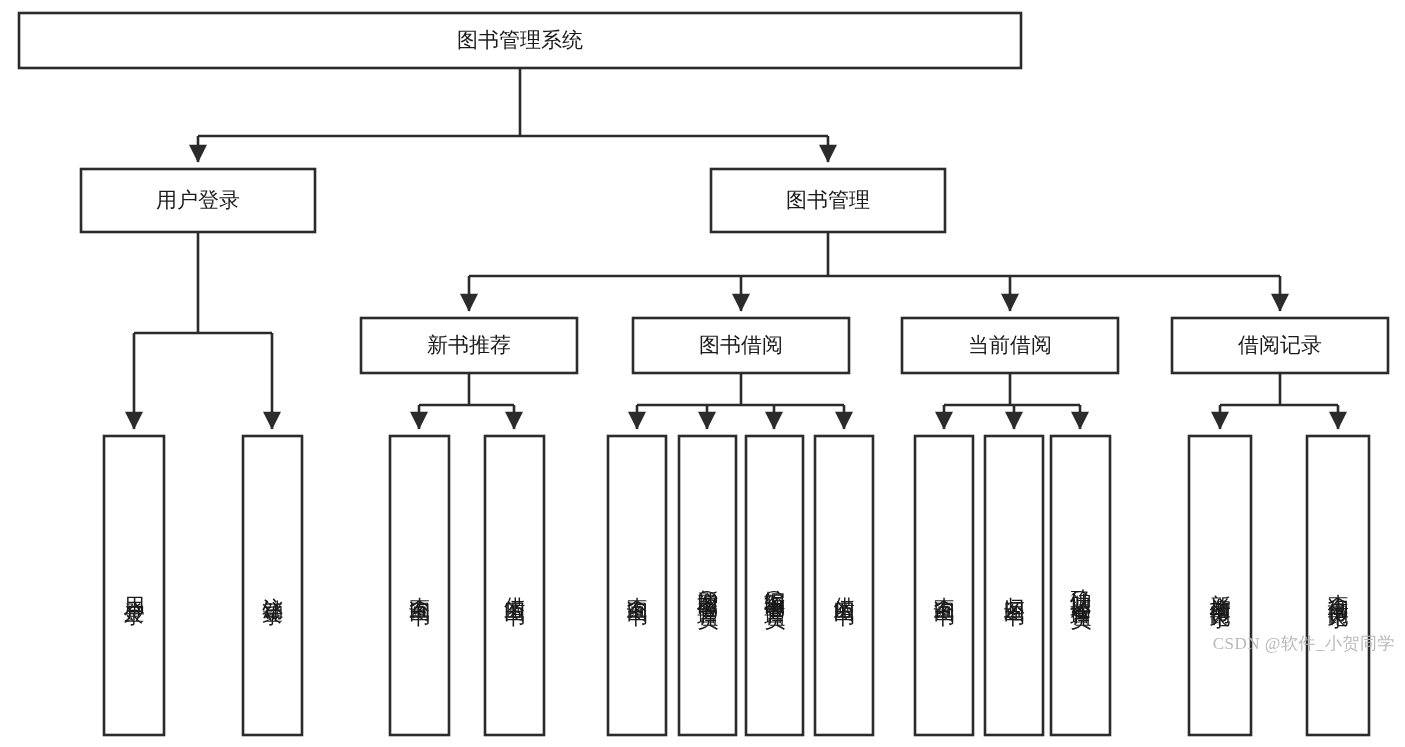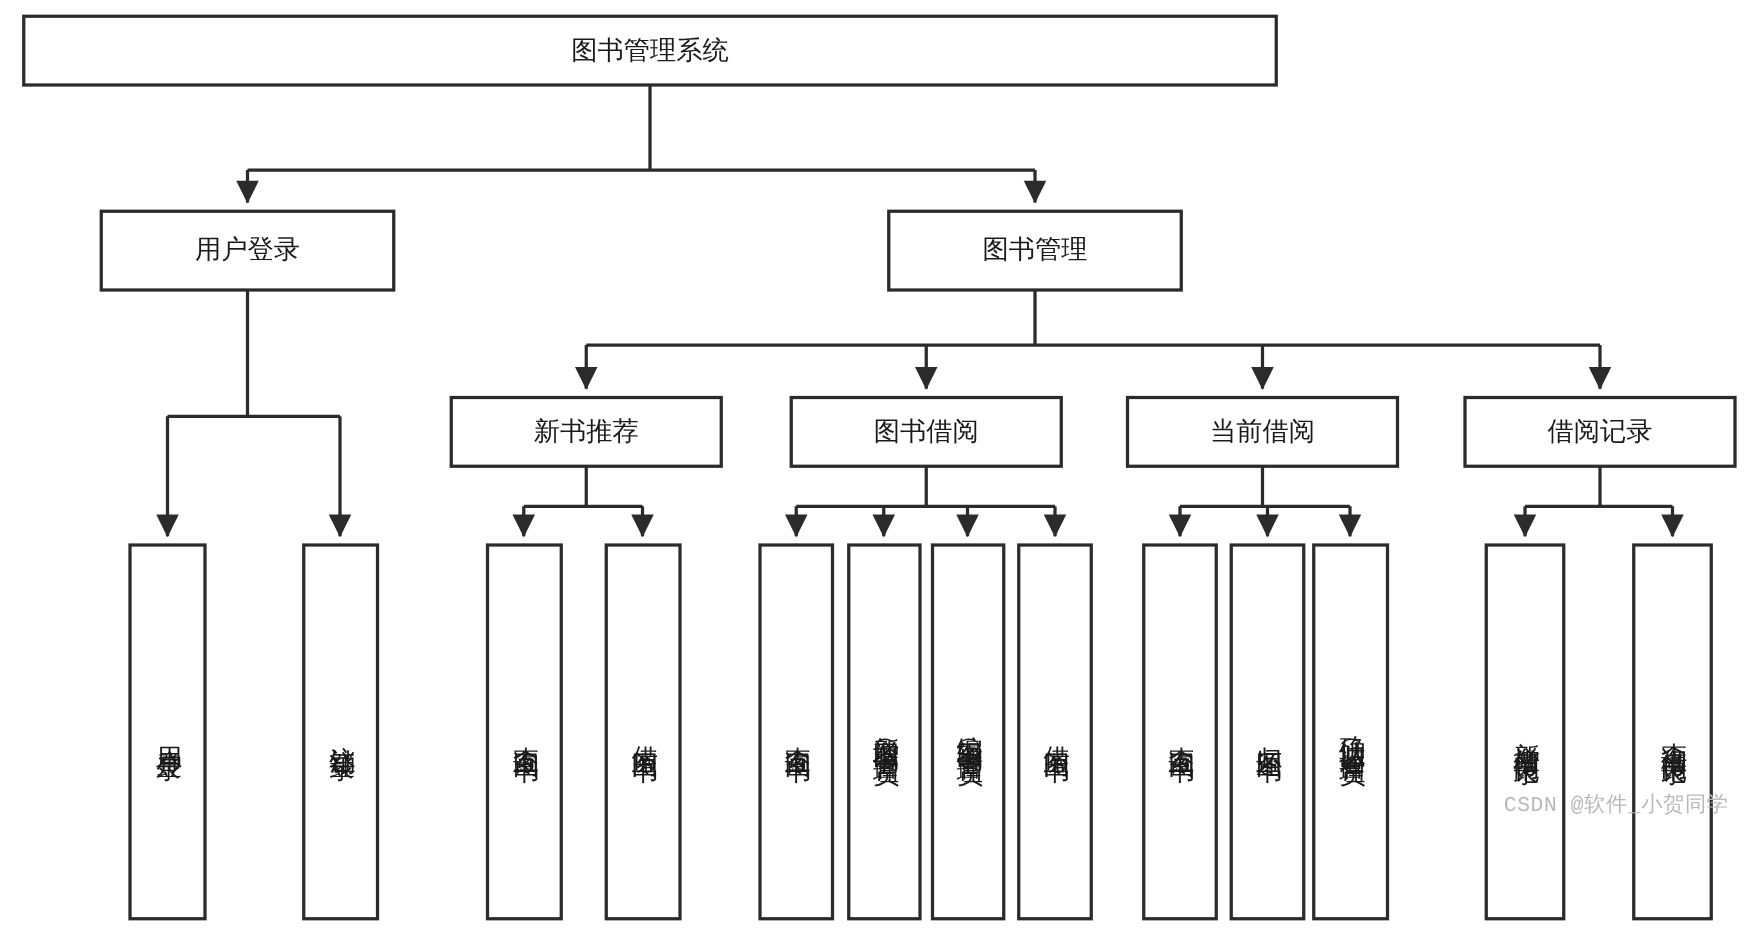--- a/index.html
+++ b/index.html
@@ -60,23 +60,23 @@
     text-orientation: upright;
     font-family: "Liberation Sans", "DejaVu Sans", sans-serif;
     font-size: 21px;
     line-height: 1.08;
     letter-spacing: 3px;
     color: #1a1a1a;
     white-space: nowrap;
   }
   #watermark {
     position: absolute;
-    right: 22px;
+    right: 10px;
     bottom: 6px;
-    font-family: Liberation Mono, monospace;
+    font-family: Liberation Serif, serif;
     font-size: 17px;
     color: #b9b9b9;
     letter-spacing: 0.5px;
     user-select: none;
   }
 </style>
 </head>
 <body>
 
 <div id="diagram-root">

